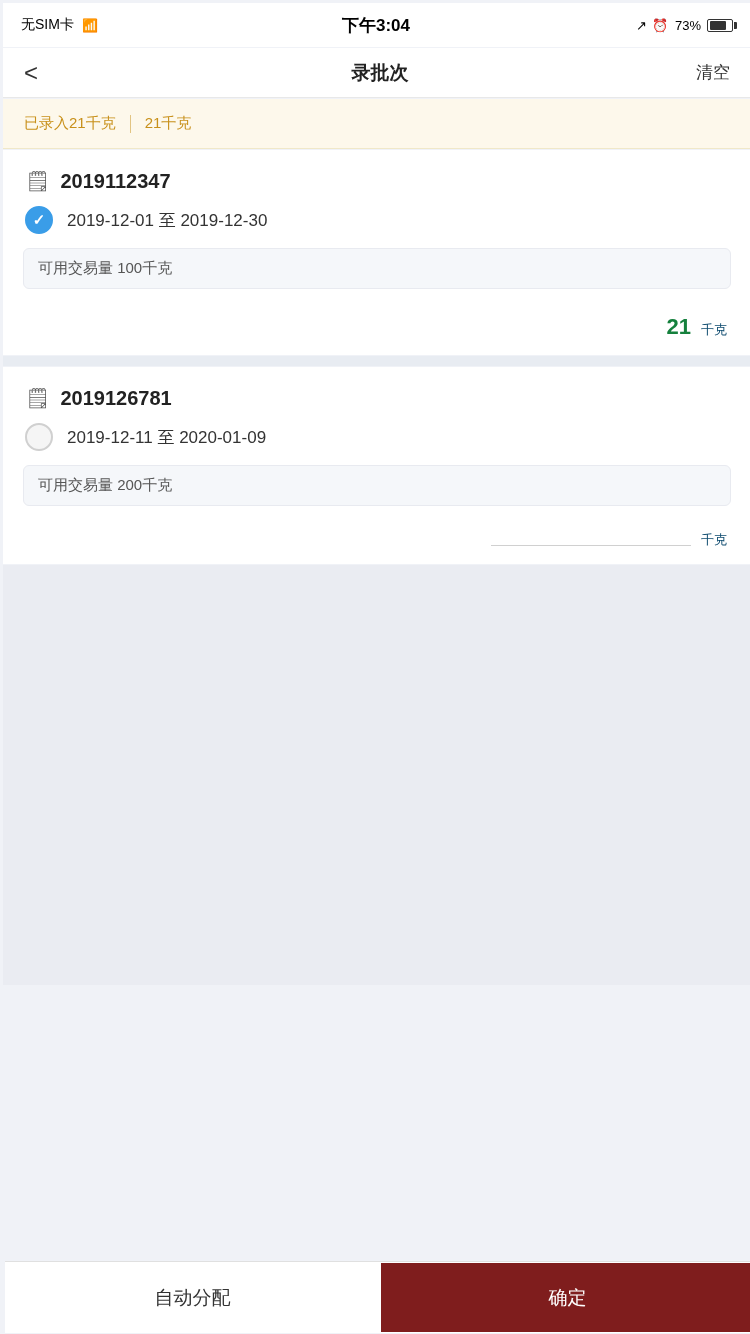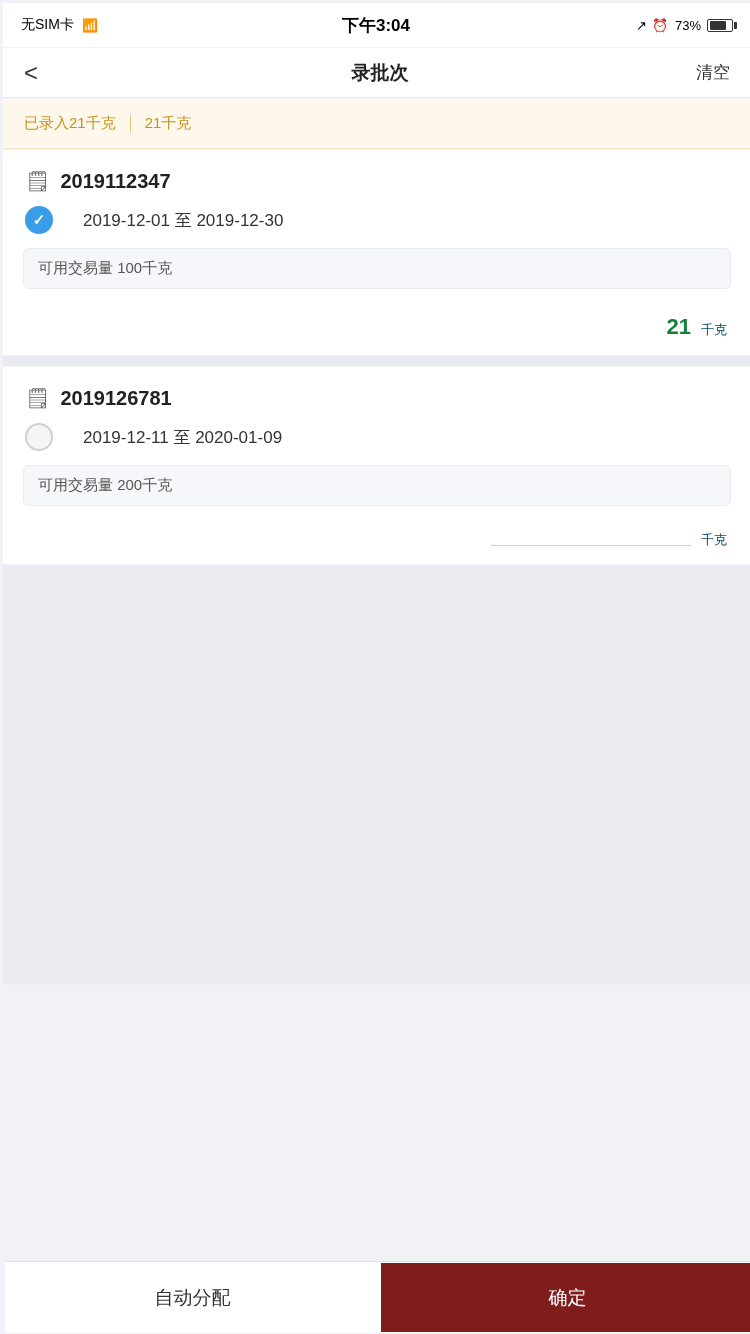--- a/index.html
+++ b/index.html
@@ -133,21 +133,21 @@
       color: #555;
     }
     .batch-id {
       font-size: 20px;
       font-weight: 600;
       color: #222;
     }
     .card-date-row {
       display: flex;
       align-items: center;
-      gap: 28px;
+      gap: 12px;
       padding: 2px 20px 12px 20px;
     }
     .radio-circle {
       width: 28px;
       height: 28px;
       border-radius: 50%;
       border: 2px solid #d0d0d0;
       background: #f5f5f5;
       display: flex;
       align-items: center;

